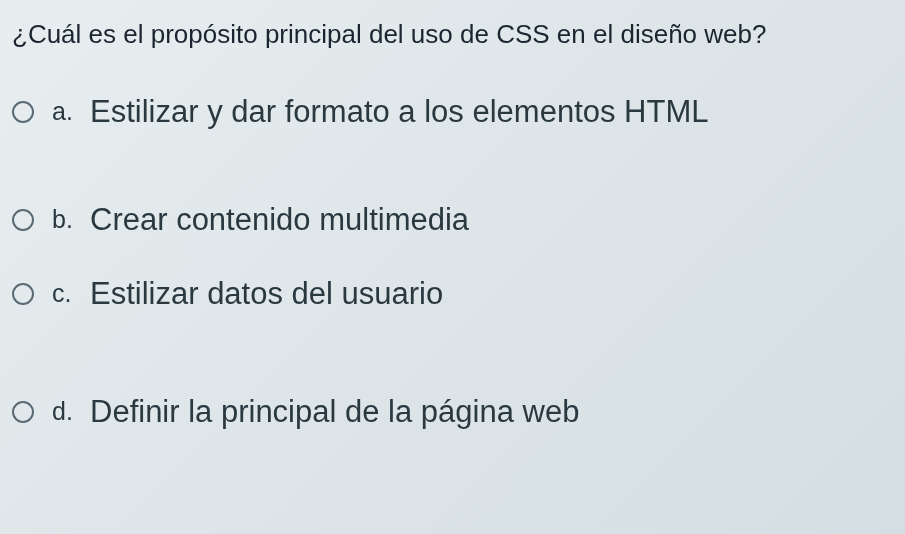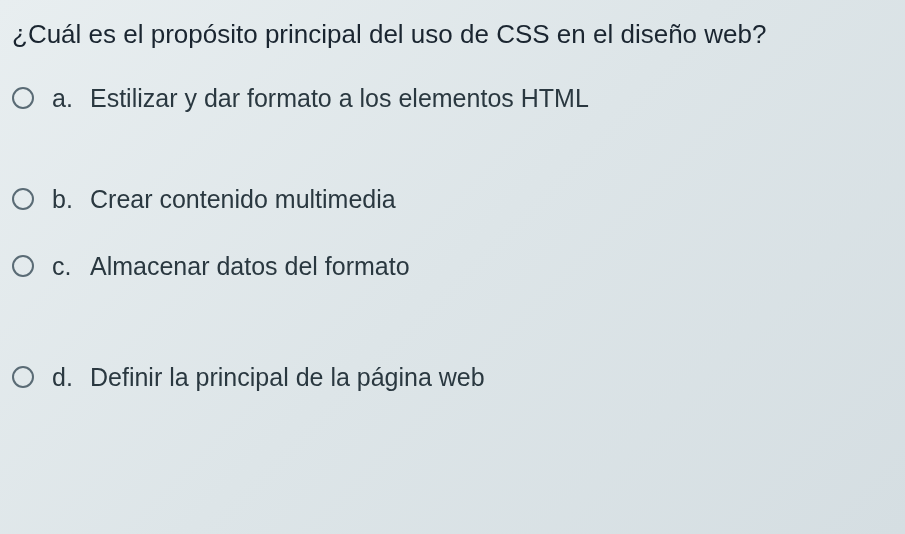--- a/index.html
+++ b/index.html
@@ -13,21 +13,21 @@
       background: linear-gradient(135deg, #e8eef0 0%, #dde5e8 50%, #d5dee2 100%);
       font-family: Arial, Helvetica, sans-serif;
       color: #2a3840;
       padding: 18px 12px 12px 12px;
       overflow: hidden;
     }
     .question-text {
       font-size: 26px;
       font-weight: 400;
       color: #1a2530;
-      margin-bottom: 32px;
+      margin-bottom: 42px;
       line-height: 1.3;
     }
     .options {
       display: flex;
       flex-direction: column;
     }
     .option {
       display: flex;
       align-items: center;
       cursor: pointer;
@@ -45,21 +45,21 @@
       flex-shrink: 0;
       background: transparent;
     }
     .option-letter {
       font-size: 25px;
       color: #2a3840;
       min-width: 38px;
       font-weight: 400;
     }
     .option-text {
-      font-size: 25px;
+      font-size: 31px;
       color: #2a3840;
       font-weight: 400;
     }
   </style>
 </head>
 <body>
 
 <div class="question-text">¿Cuál es el propósito principal del uso de CSS en el diseño web?</div>
 
 <div class="options">
@@ -72,21 +72,21 @@
 
   <div class="option option-b">
     <div class="radio"></div>
     <span class="option-letter">b.</span>
     <span class="option-text">Crear contenido multimedia</span>
   </div>
 
   <div class="option option-c">
     <div class="radio"></div>
     <span class="option-letter">c.</span>
-    <span class="option-text">Almacenar datos del formato</span>
+    <span class="option-text">Estilizar datos del usuario</span>
   </div>
 
   <div class="option option-d">
     <div class="radio"></div>
     <span class="option-letter">d.</span>
     <span class="option-text">Definir la principal de la página web</span>
   </div>
 
 </div>
 

